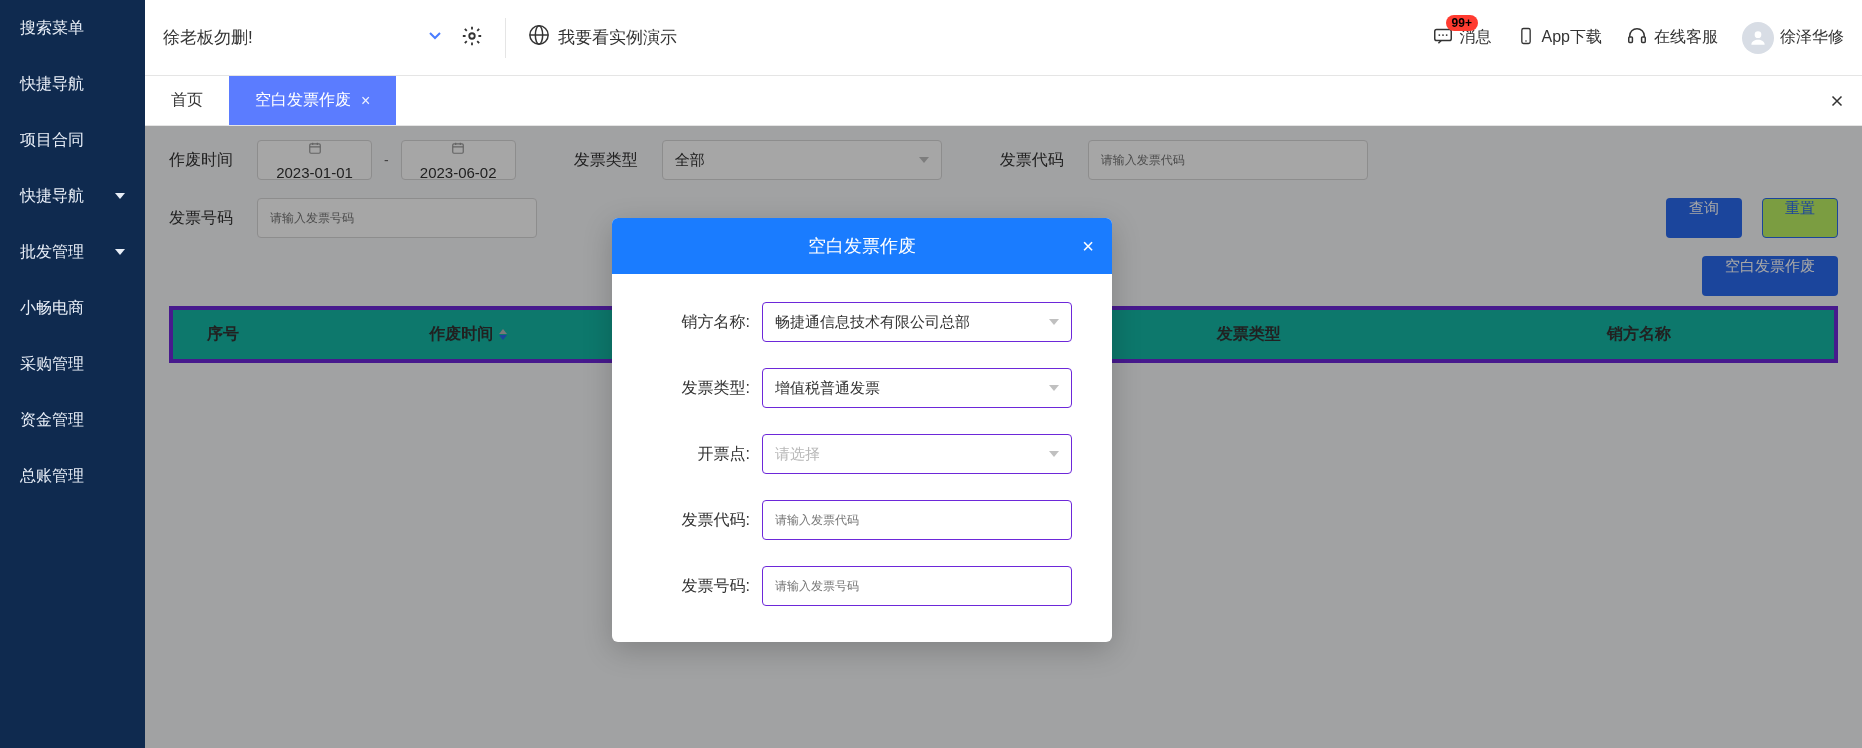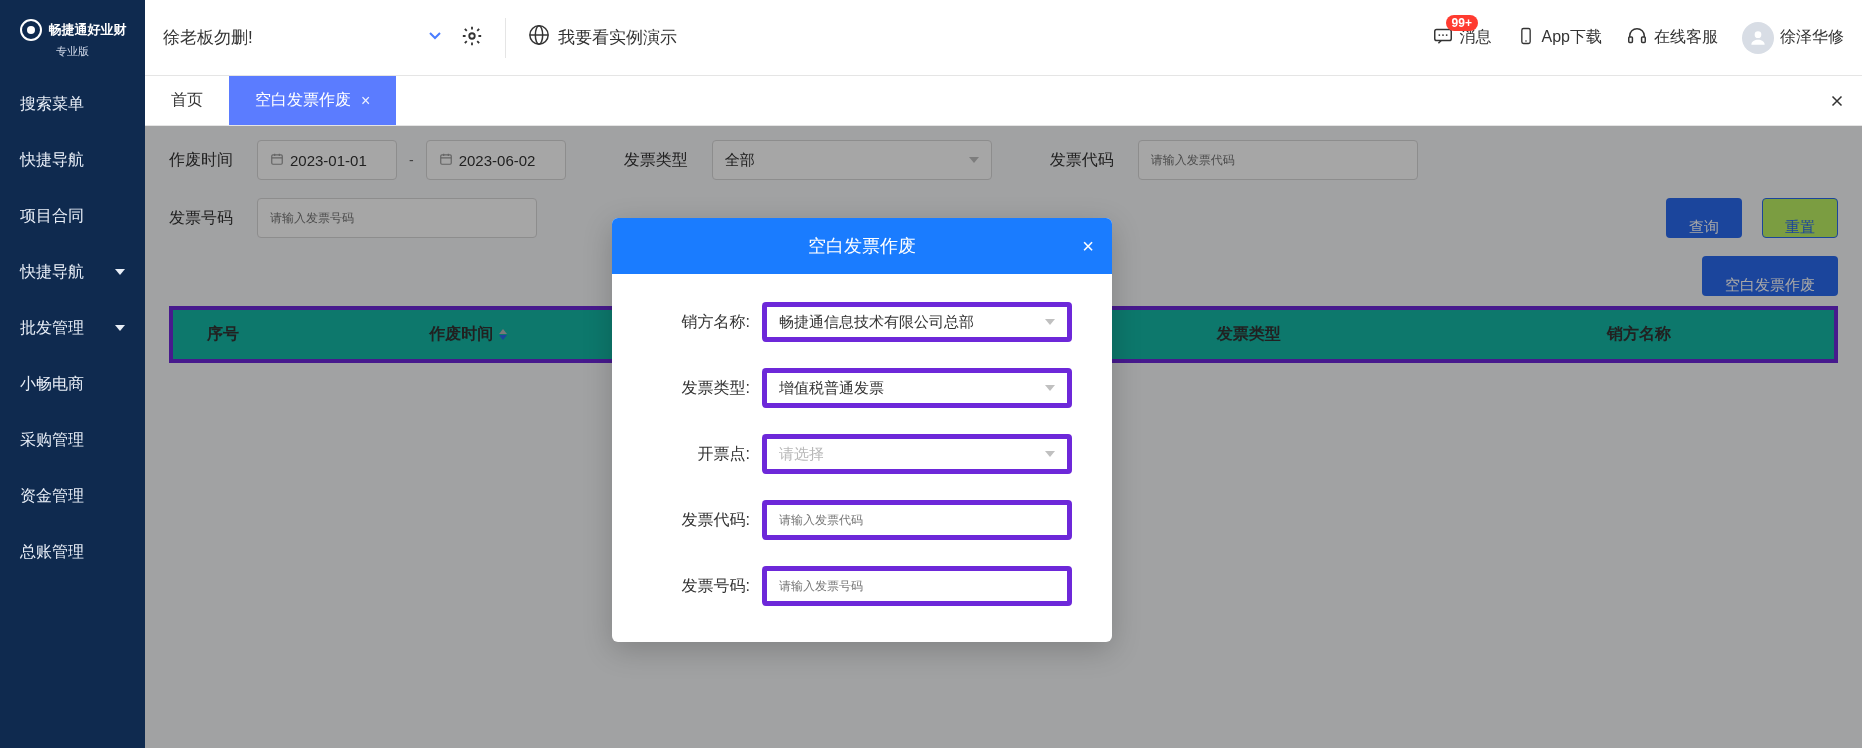--- a/index.html
+++ b/index.html
@@ -122,21 +122,21 @@
   font-size: 16px;
   color: #333;
   cursor: pointer;
   position: relative;
 }
 .badge {
   position: absolute;
   top: -10px;
   left: 14px;
   background: #ff3b30;
-  color: #ffffff;
+  color: #000000;
   font-size: 12px;
   border-radius: 10px;
   padding: 1px 6px;
   font-weight: 600;
 }
 .avatar {
   width: 32px; height: 32px;
   border-radius: 50%;
   background: #d8dde5;
   display: flex;
@@ -205,33 +205,33 @@
   border: 1px solid #d9d9d9;
   border-radius: 4px;
   background: #fff;
   padding: 0 12px;
   font-size: 15px;
   color: #333;
   display: flex;
   align-items: center;
   gap: 6px;
 }
-.date-input { width: 140px; }
+.date-input { width: 115px; flex-direction: column; }
 .range-dash { margin: 0 4px; color: #666; }
 .select-input { width: 280px; justify-content: space-between; }
 .text-input { width: 280px; }
 .placeholder { color: #b8b8b8; }
 .btn {
   height: 40px;
   padding: 0 22px;
   border-radius: 4px;
   font-size: 15px;
   cursor: pointer;
   display: inline-flex;
-  align-items: flex-end;
+  align-items: flex-start;
   border: 1px solid transparent;
 }
 .btn-primary { background: #2a6af0; color: #fff; }
 .btn-outline { background: #bef264; color: #2a6af0; border-color: #2a6af0; }
 .filter-spacer { flex: 1; }
 .action-row {
   display: flex;
   justify-content: flex-end;
   margin-bottom: 10px;
 }
@@ -309,21 +309,21 @@
 .form-label {
   width: 110px;
   text-align: right;
   font-size: 16px;
   color: #333;
   padding-right: 12px;
 }
 .form-control {
   flex: 1;
   height: 40px;
-  border: 5px solid #6d28d9;
+  border: 1px solid #6d28d9;
   border-radius: 4px;
   padding: 0 12px;
   display: flex;
   align-items: center;
   justify-content: space-between;
   font-size: 15px;
   color: #333;
 }
 .form-control .placeholder { color: #b8b8b8; }
 .sel-arrow {
@@ -338,32 +338,20 @@
   outline: none;
   width: 100%;
   font-size: 12px;
   font-family: inherit;
 }
 </style>
 </head>
 <body>
 
 <div class="sidebar">
-  <div class="logo-area">
-    <div class="logo-row">
-      <span class="logo-icon">
-        <svg width="24" height="24" viewBox="0 0 24 24">
-            <circle cx="12" cy="12" r="10" fill="none" stroke="#fff" stroke-width="2"></circle>
-            <circle cx="12" cy="12" r="4" fill="#fff"></circle>
-          </svg>
-      </span>
-      <span class="logo-text">畅捷通好业财</span>
-    </div>
-    <span class="logo-sub">专业版</span>
-  </div>
   <div class="sidebar-item">
       <span>搜索菜单</span>
     </div>
   <div class="sidebar-item">
       <span>快捷导航</span>
     </div>
   <div class="sidebar-item">
       <span>项目合同</span>
     </div>
   <div class="sidebar-item">

